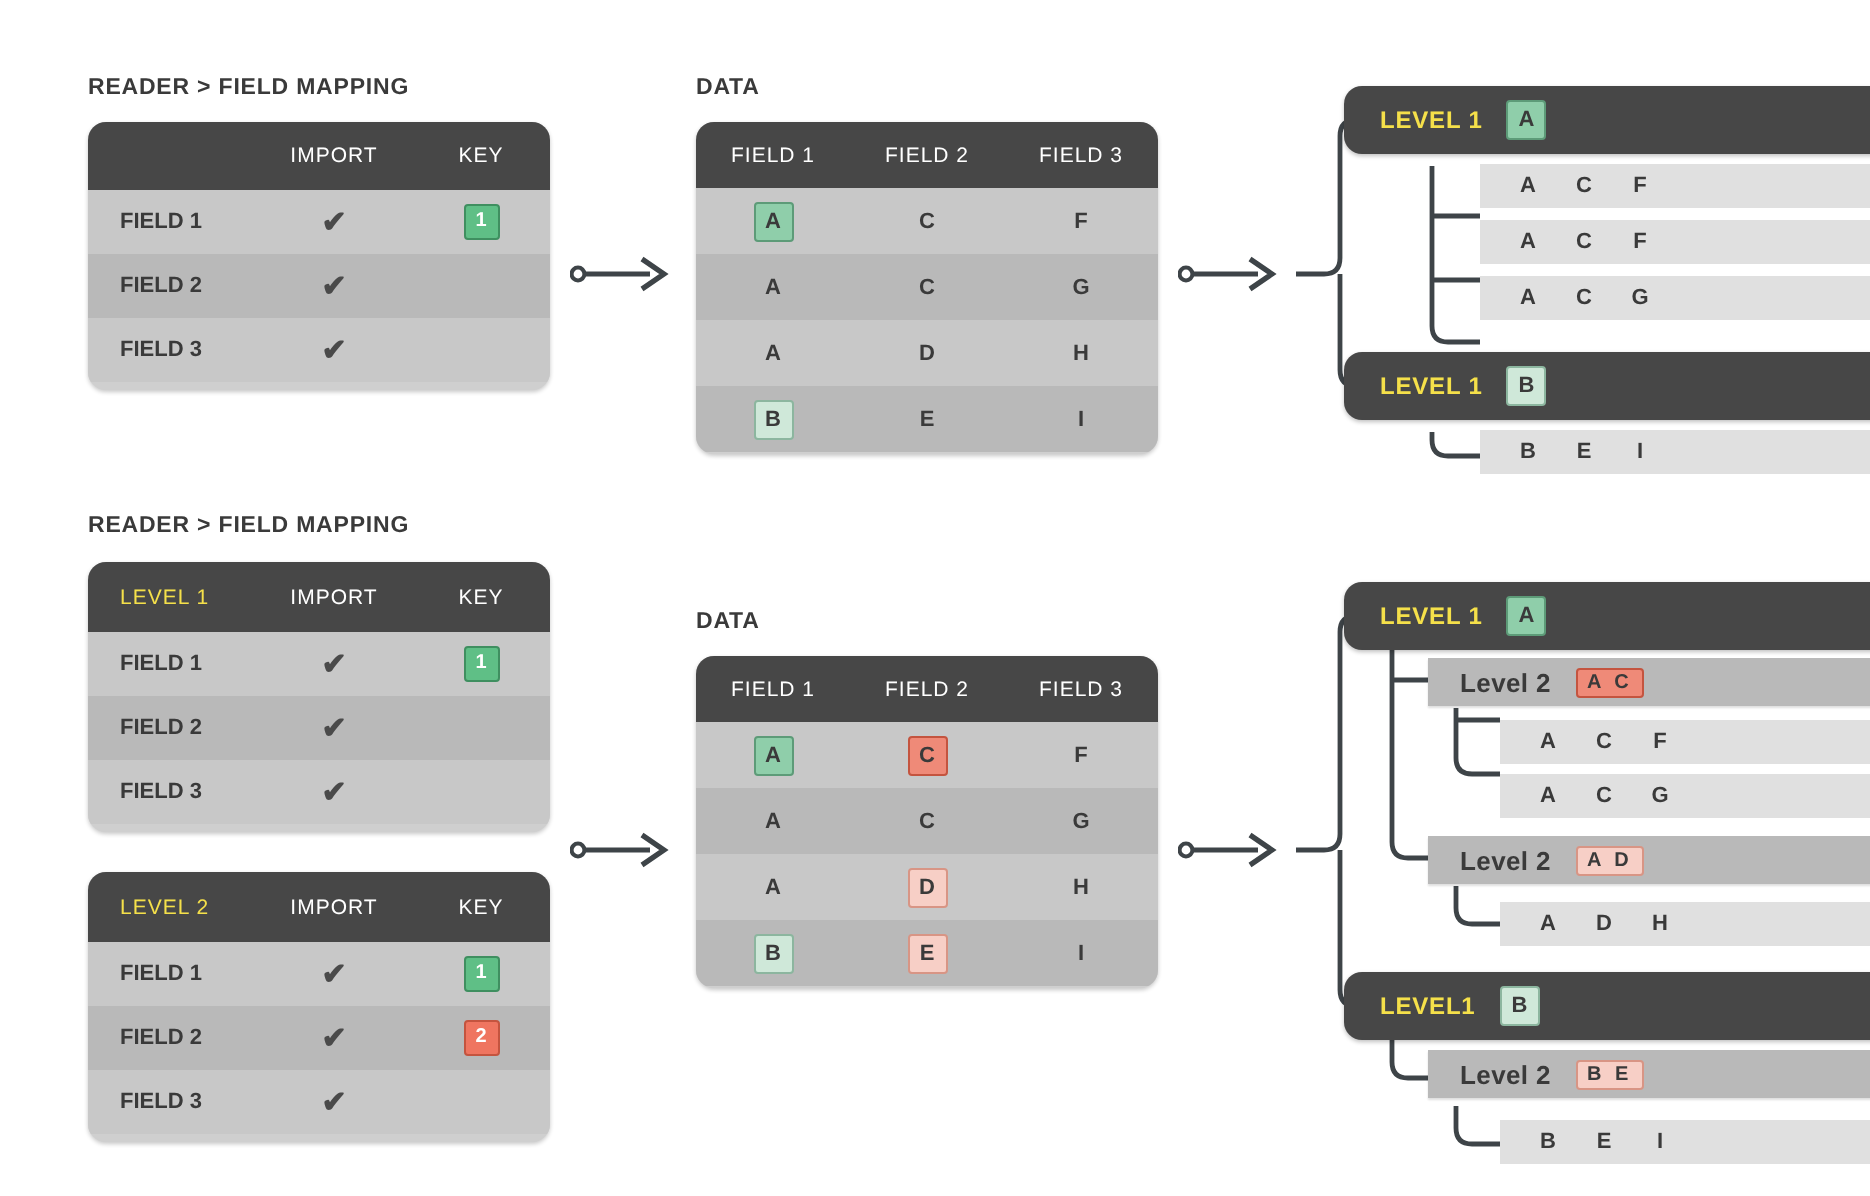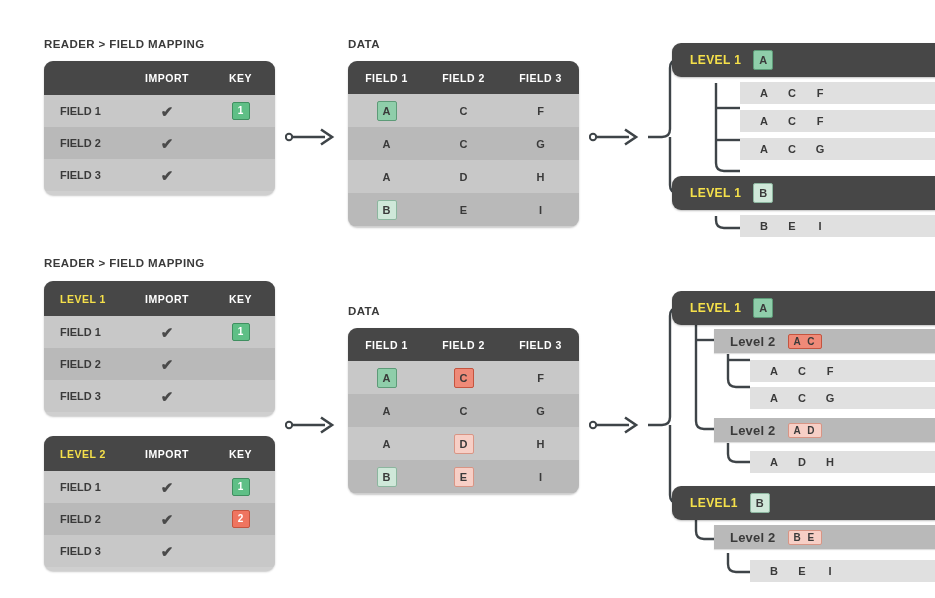--- a/index.html
+++ b/index.html
@@ -40,21 +40,21 @@
     border-radius:9px;
     box-shadow:0 1px 2px rgba(0,0,0,.22);
     overflow:hidden;
   }
   .card .hdr{
     background:#474747;
     display:flex;align-items:center;
     height:100%;
   }
   .card .hdr .hc{
-    font-size:10.5px;font-weight:bold;color:#ffffff;
+    font-size:10.5px;font-weight:normal;color:#ffffff;
     letter-spacing:.5px;text-align:center;
   }
   .card .hdr .hc.lvl{color:#f5e04a;text-align:left;}
   .row{display:flex;align-items:center;}
   .row.r0{background:#c8c8c8;}
   .row.r1{background:#b9b9b9;}
   .row .cell{
     font-size:11px;font-weight:bold;color:#3a3a3a;
     text-align:center;
   }

